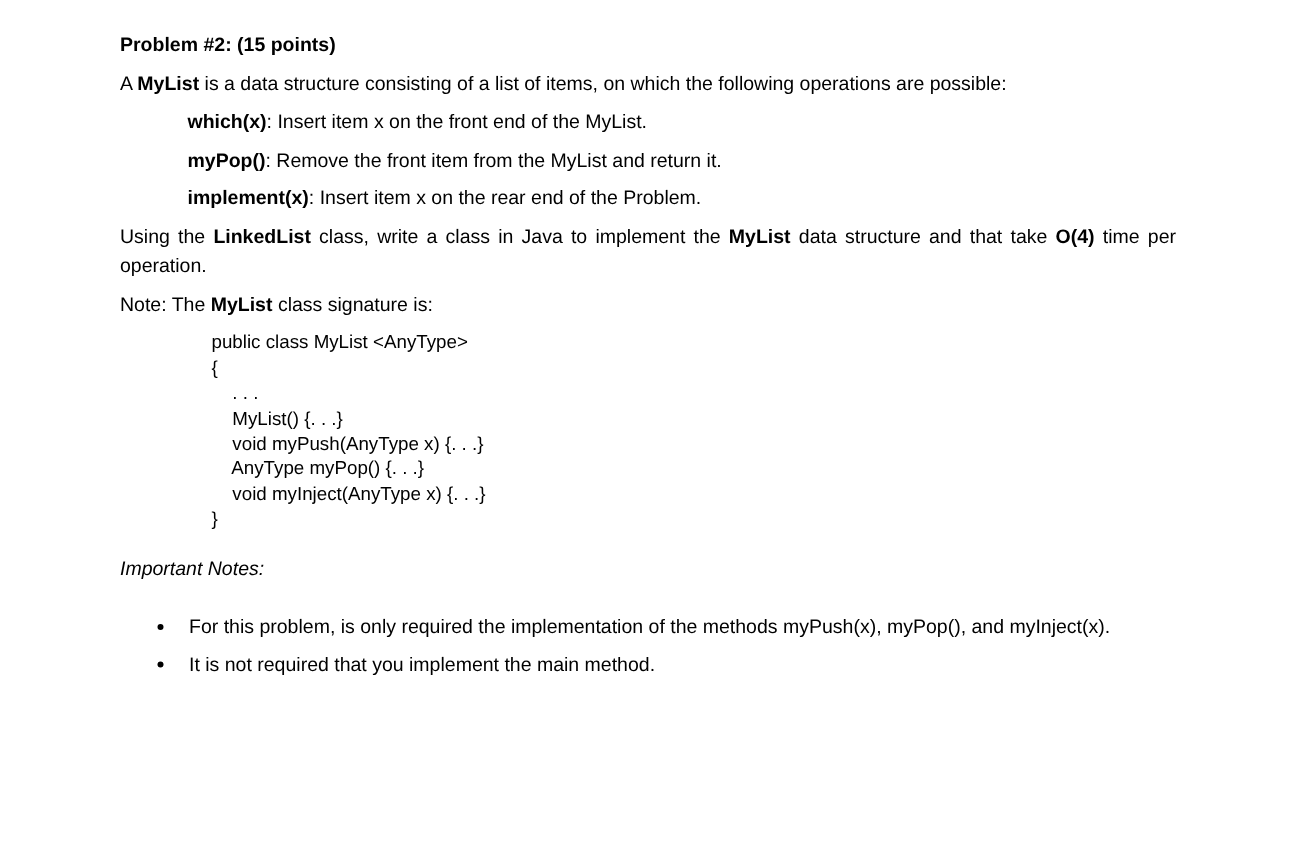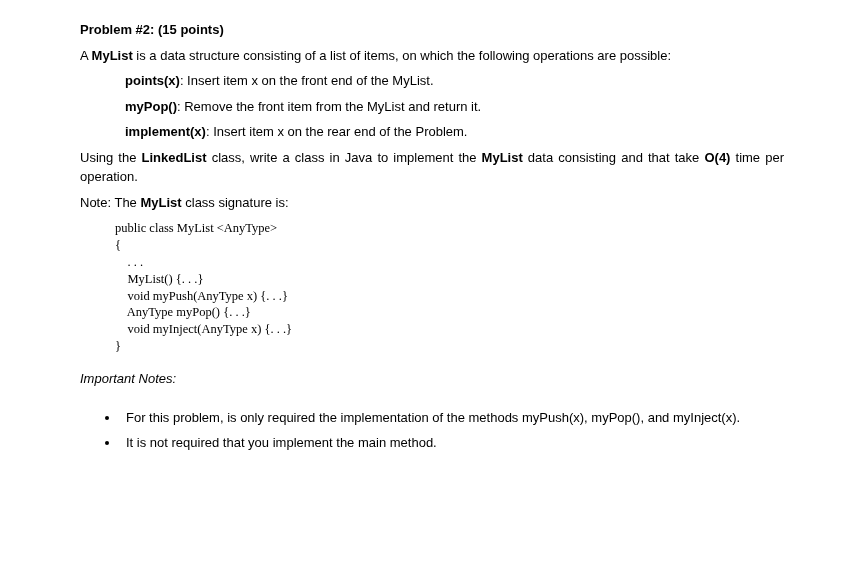--- a/index.html
+++ b/index.html
@@ -19,24 +19,24 @@
   }
   .para {
     margin: 6px 0;
     text-align: justify;
   }
   .indent {
     margin-left: 45px;
   }
   .bold { font-weight: bold; }
   .code-block {
-    font-family: Liberation Serif, serif;
+    font-family: Liberation Sans, sans-serif;
     font-size: 12.5px;
     white-space: pre;
-    margin: 8px 0 14px 35px;
+    margin: 8px 0 14px 61px;
     line-height: 1.35;
   }
   .italic { font-style: italic; }
   ul.notes {
     margin: 19px 0 0 0;
     padding-left: 40px;
   }
   ul.notes li {
     margin-bottom: 6px;
     padding-left: 6px;
@@ -46,31 +46,31 @@
 </head>
 <body>
 
 <div class="heading">Problem #2: (15 points)</div>
 
 <div class="para">
   <span>A </span><span class="bold">MyList</span><span> is a data structure consisting of a list of items, on which the following operations are possible:</span>
 </div>
 
 <div class="para indent">
-  <span class="bold">points(x)</span><span>: Insert item x on the front end of the MyList.</span>
+  <span class="bold">which(x)</span><span>: Insert item x on the front end of the MyList.</span>
 </div>
 <div class="para indent">
   <span class="bold">myPop()</span><span>: Remove the front item from the MyList and return it.</span>
 </div>
 <div class="para indent">
   <span class="bold">implement(x)</span><span>: Insert item x on the rear end of the Problem.</span>
 </div>
 
 <div class="para">
-  <span>Using the </span><span class="bold">LinkedList</span><span> class, write a class in Java to implement the </span><span class="bold">MyList</span><span> data consisting and that take </span><span class="bold">O(4)</span><span> time per operation.</span>
+  <span>Using the </span><span class="bold">LinkedList</span><span> class, write a class in Java to implement the </span><span class="bold">MyList</span><span> data structure and that take </span><span class="bold">O(4)</span><span> time per operation.</span>
 </div>
 
 <div class="para">
   <span>Note: The </span><span class="bold">MyList</span><span> class signature is:</span>
 </div>
 
 <div class="code-block">public class MyList &lt;AnyType&gt;
 {
     . . .
     MyList() {. . .}

